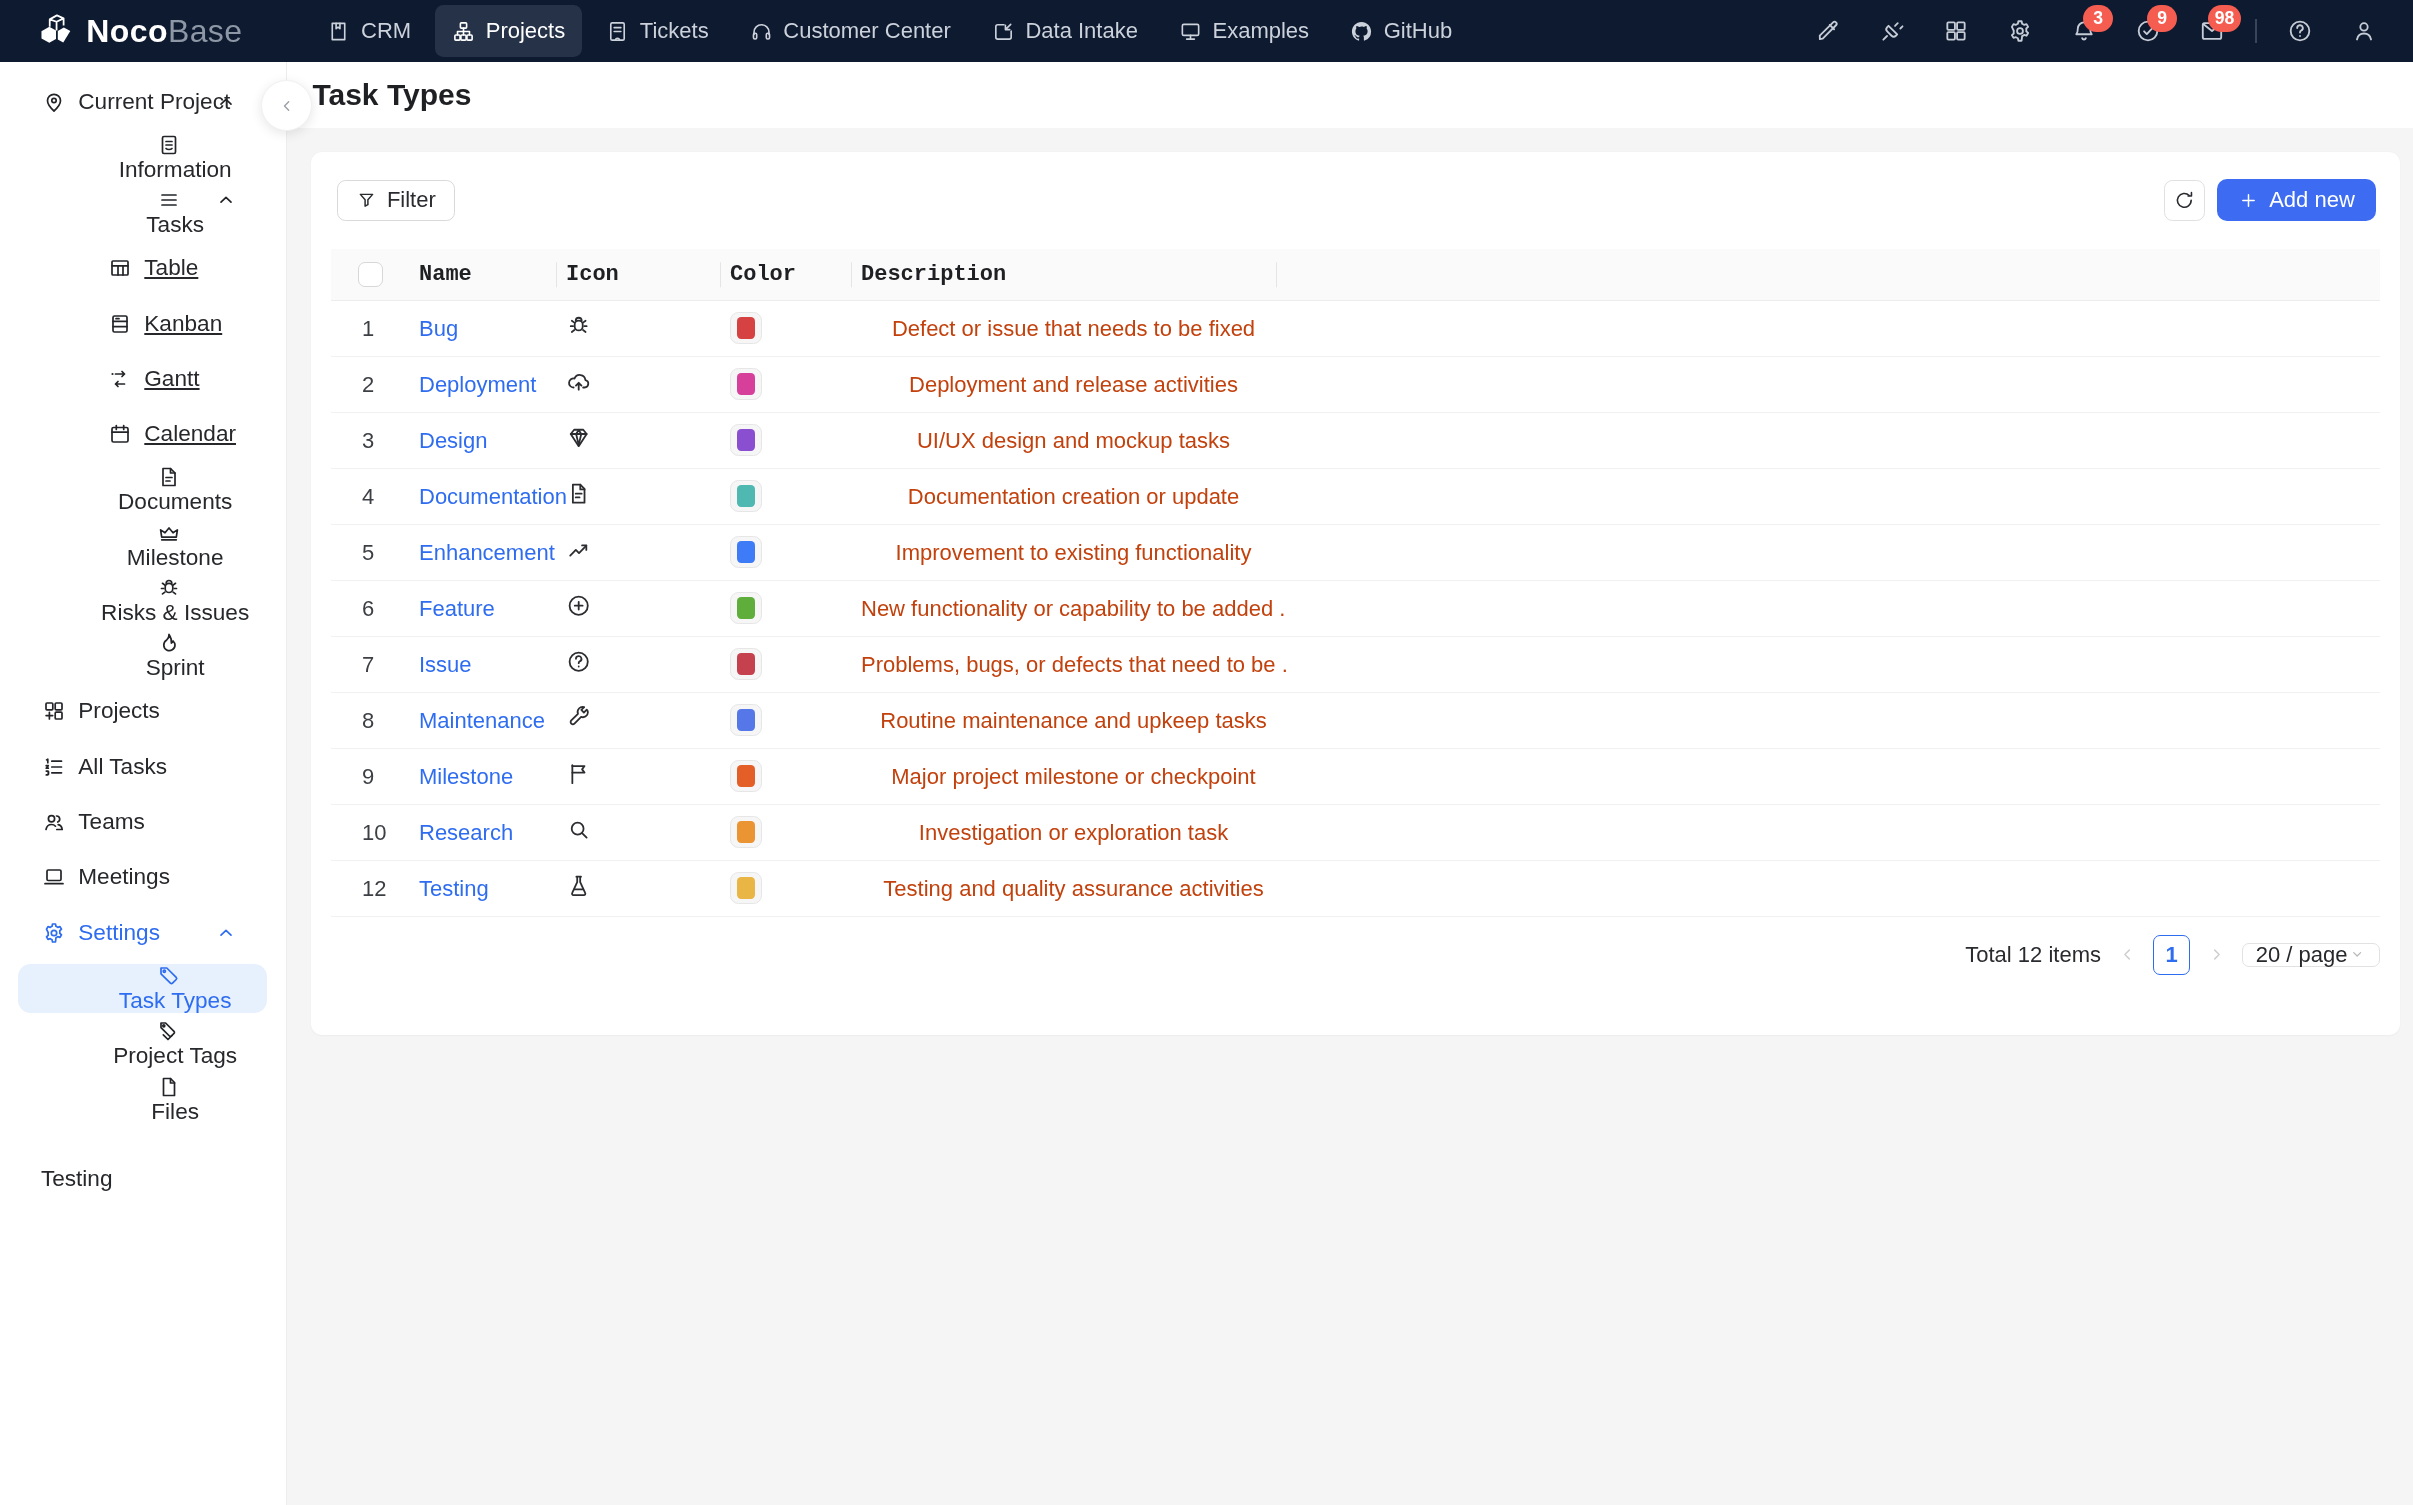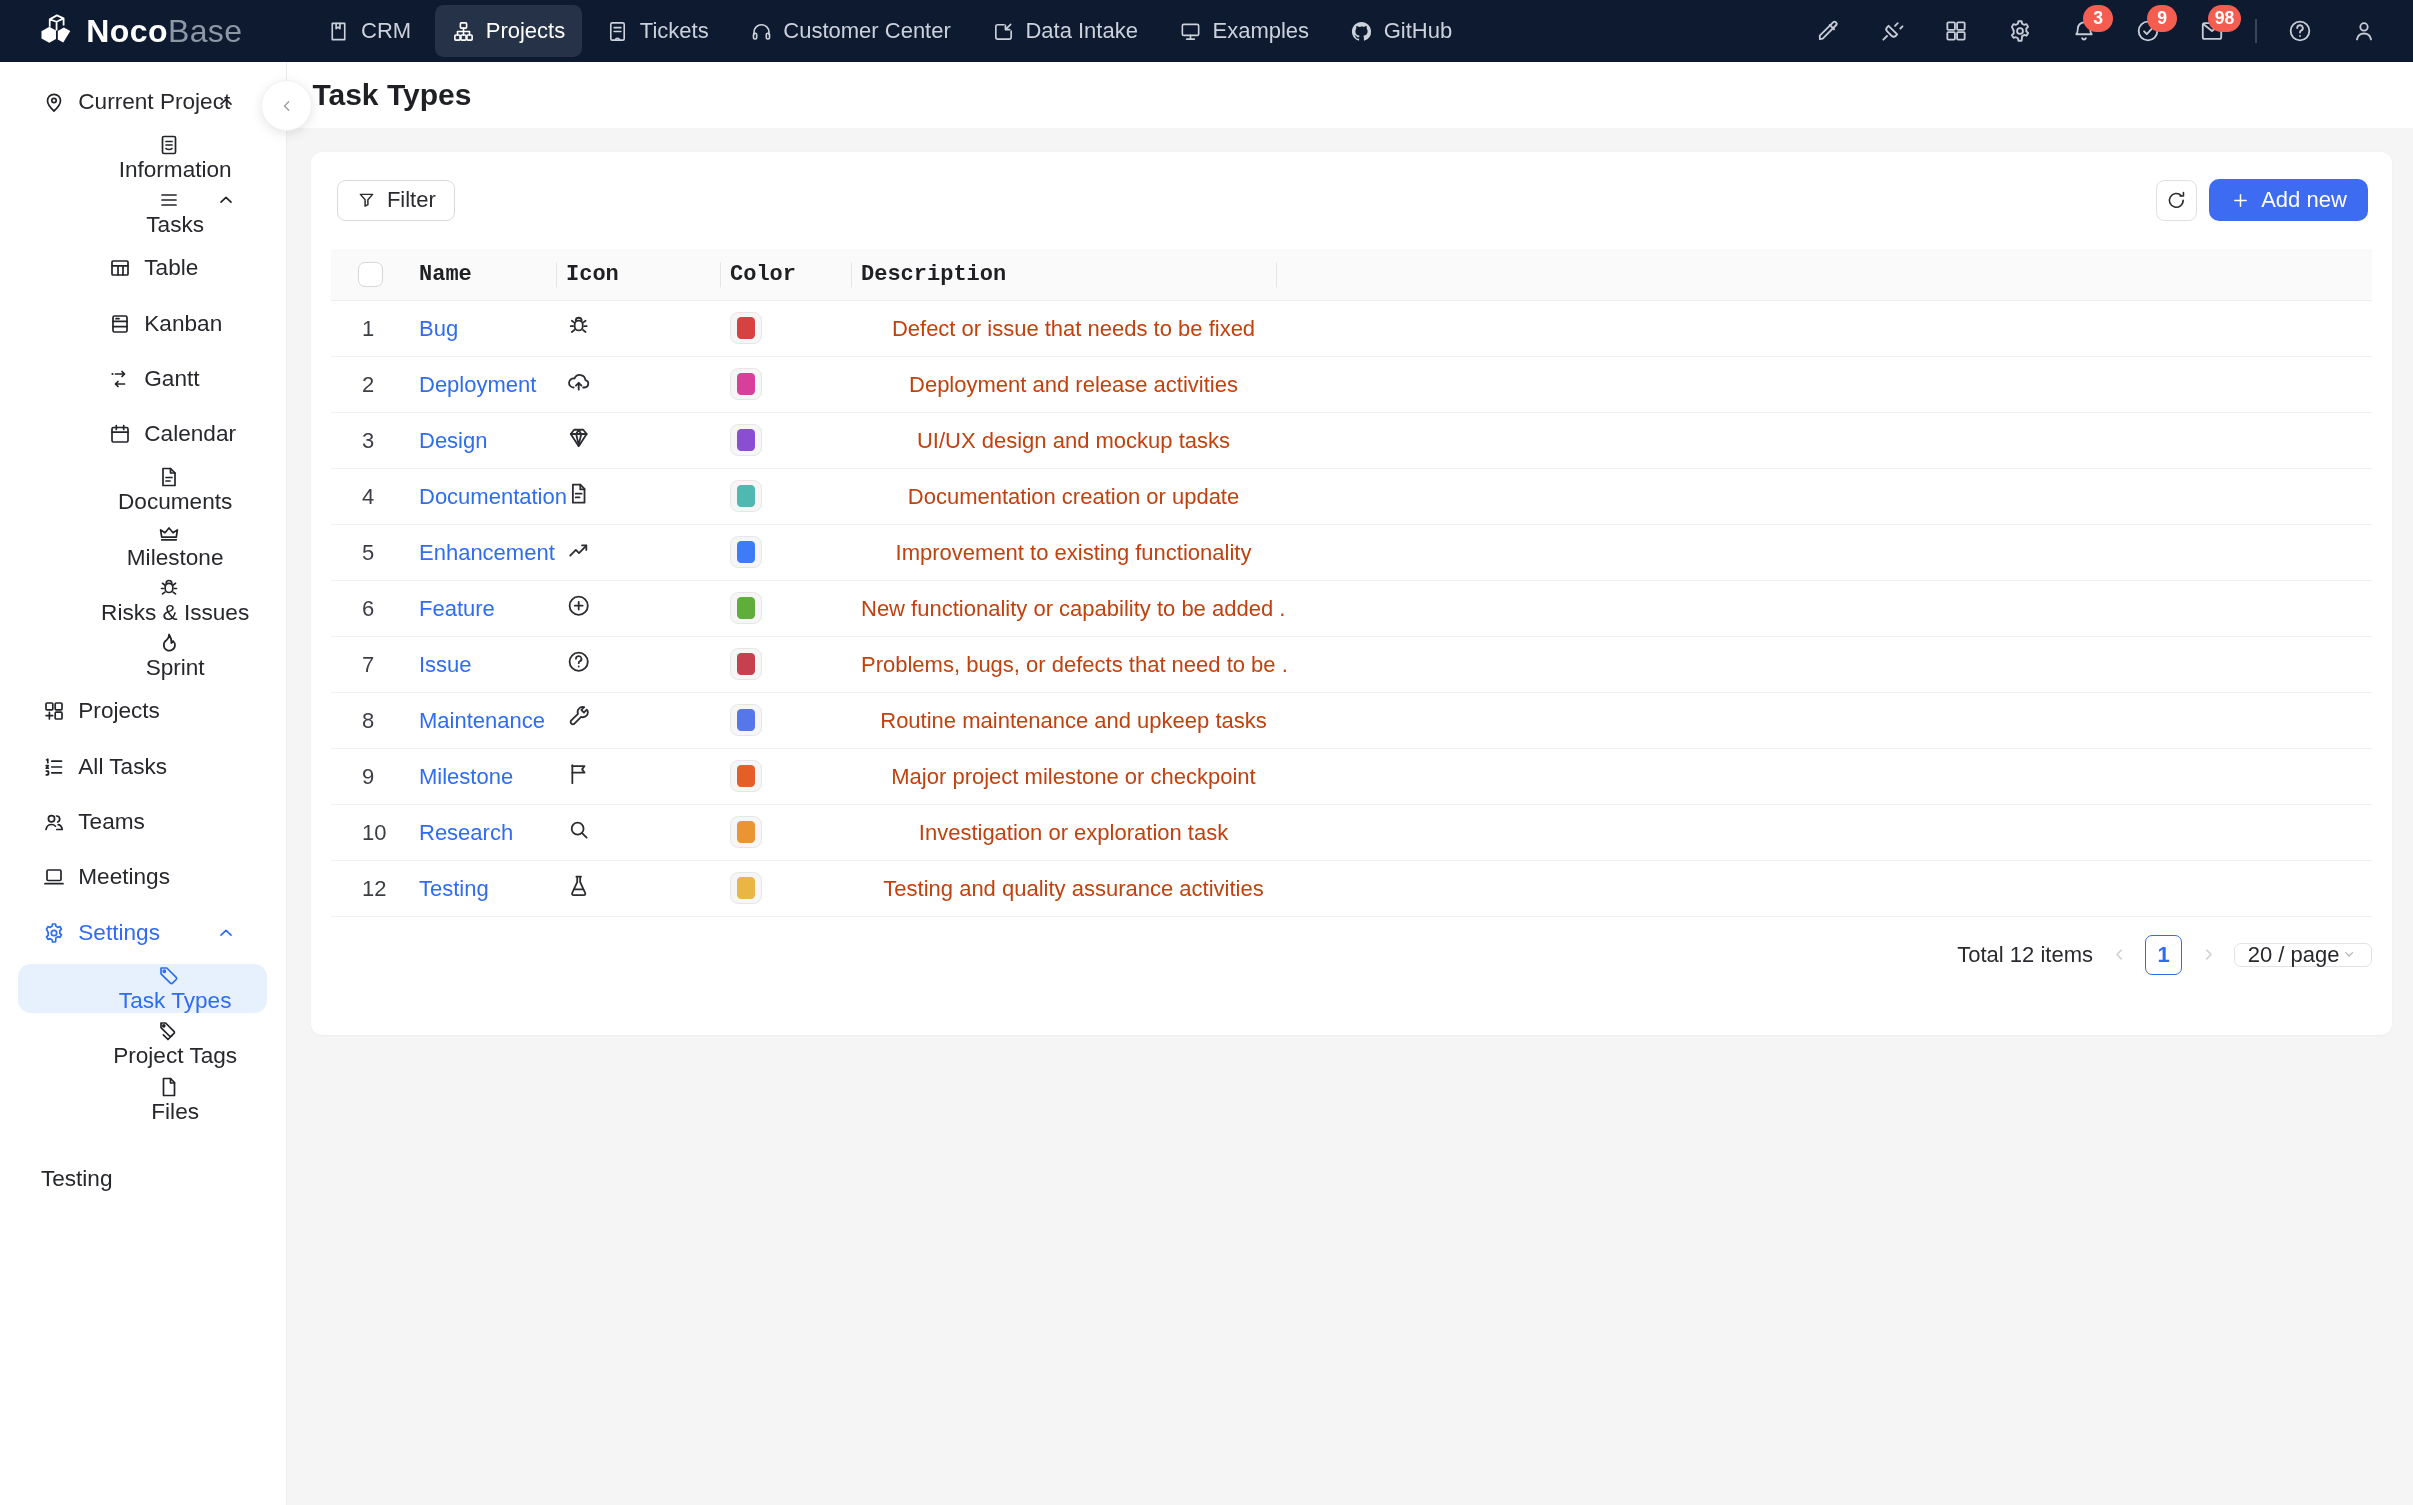--- a/index.html
+++ b/index.html
@@ -51,21 +51,21 @@
   }
   .side-item {
     position:relative; display:flex; align-items:center; height:49px;
     margin:0 19px 6.4px 18.3px; border-radius:12.7px; font-size:22.6px; color:#27282c;
     cursor:pointer; white-space:nowrap;
   }
   .side-item .icon { margin-right:12px; color:#232428; }
   .side-item .icon svg { width:24px; height:24px; }
   .side-item.lv1 { padding-left:24px; }
   .side-item.lv2 { padding-left:65px;flex-direction:column; }
-  .side-item.lv3 { padding-left:90px; }
+  .side-item.lv3 { padding-left:90px;text-decoration:underline; }
   .side-item.plain { padding-left:22.6px; margin-top:31px; }
   .side-item.accent, .side-item.accent .icon { color:var(--link,#2e6cf0); }
   .side-item.active { background:var(--sidebar-active-bg,#e7f1fd); }
   .side-item.active, .side-item.active .icon { color:var(--link,#2e6cf0); }
   .side-chevron { position:absolute; right:17px; color:#5f6368; }
   .side-chevron svg { width:19px; height:19px; }
 
   .collapse-btn {
     position:absolute; left:261px; top:80px; width:51px; height:51px; border-radius:50%;
     background:#fff; border:0.7px solid #f1f1f1; box-shadow:0 2.8px 11.3px rgba(0,0,0,.10);
@@ -73,21 +73,21 @@
     cursor:pointer; z-index:25; padding:0;
   }
   .collapse-btn svg { width:20px; height:20px; }
 
   
   .main { position:absolute; left:287px; top:62px; right:0; bottom:0; background:#f5f5f6; }
   .title-band { height:66px; background:#ffffff; display:flex; align-items:center; padding-left:25.4px; }
   .title-band h1 { margin:0; font-size:30px; font-weight:700; color:#1f2023; }
 
   .card {
-    position:absolute; left:24px; right:21px; top:90px; height:883px;
+    position:absolute; left:24px; right:13px; top:90px; height:883px;
     background:#ffffff; border-radius:11.3px; box-shadow:0 0.7px 2.1px rgba(0,0,0,.04);
     padding:0 20px;
   }
   .toolbar { display:flex; align-items:center; justify-content:space-between; padding:27px 4.2px 21px 5.6px; }
   .btn-filter {
     height:41px; padding:0 18.3px; border:0.7px solid #d9d9d9; border-radius:8.5px; background:#fff;
     display:flex; align-items:center; gap:10px; font-size:22px; color:#2a2b2f;
     font-family:inherit; cursor:pointer;
   }
   .btn-filter svg { width:21px; height:21px; }

